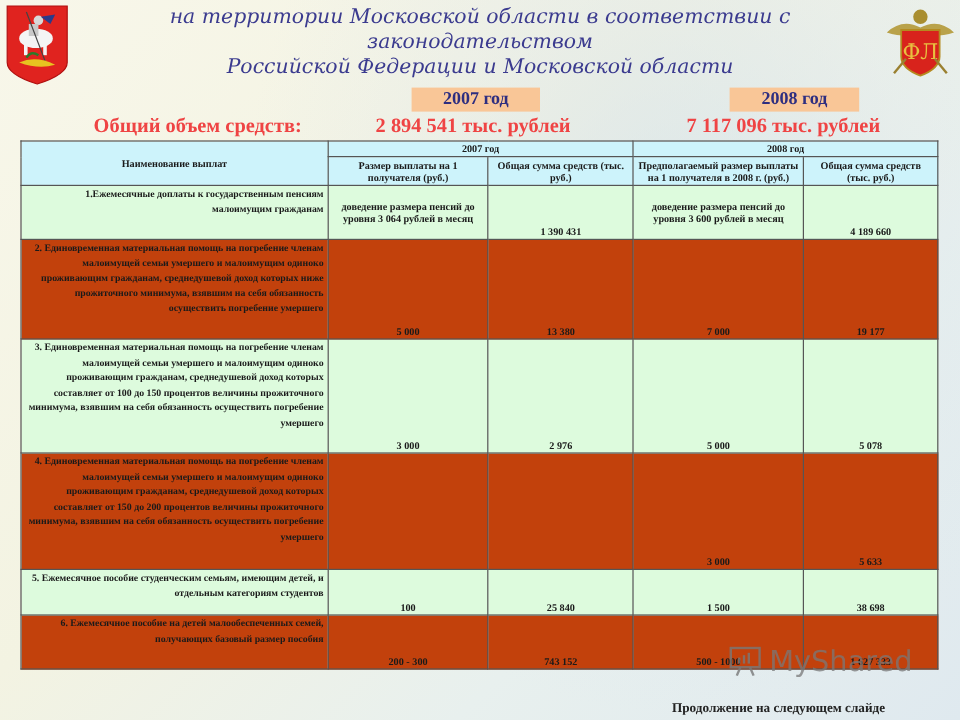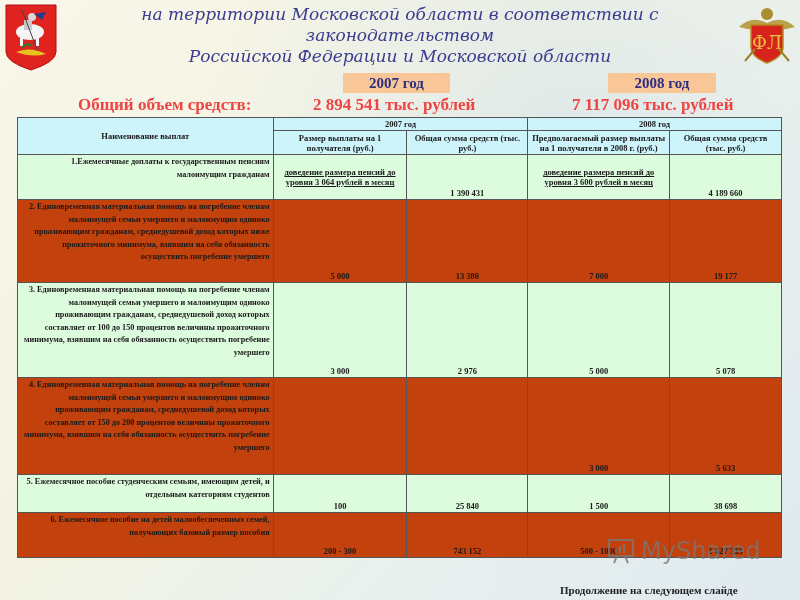--- a/index.html
+++ b/index.html
@@ -34,21 +34,21 @@
       font-weight: bold; font-size: 8.5px; color: #1a1a1a;
     }
     table.main td {
       border: 1px solid #555; padding: 1px 3px; vertical-align: bottom;
     }
     .hdr { background: #cdf3fb; text-align: center; vertical-align: middle !important; }
     .green { background: #ddfbdd; }
     .lav { background: #c2410c; }
     .desc { text-align: right; vertical-align: top !important; line-height: 12.5px; font-size: 8.2px; }
     .num { text-align: center; }
-    .mid { vertical-align: middle !important; text-decoration: underline; }
+    .mid { vertical-align: middle !important; }
     .footer-note {
       position: absolute; left: 560px; top: 584px; font-size: 11px; font-weight: bold; color: #222;
     }
     .watermark {
       position: absolute; left: 607px; top: 537px; color: rgba(120,120,120,0.75);
       font-family: "DejaVu Sans", sans-serif; font-size: 24px; display: flex; align-items: center;
     }
     .wm-icon { width: 28px; height: 26px; margin-right: 6px; }
   </style>
 </head>

